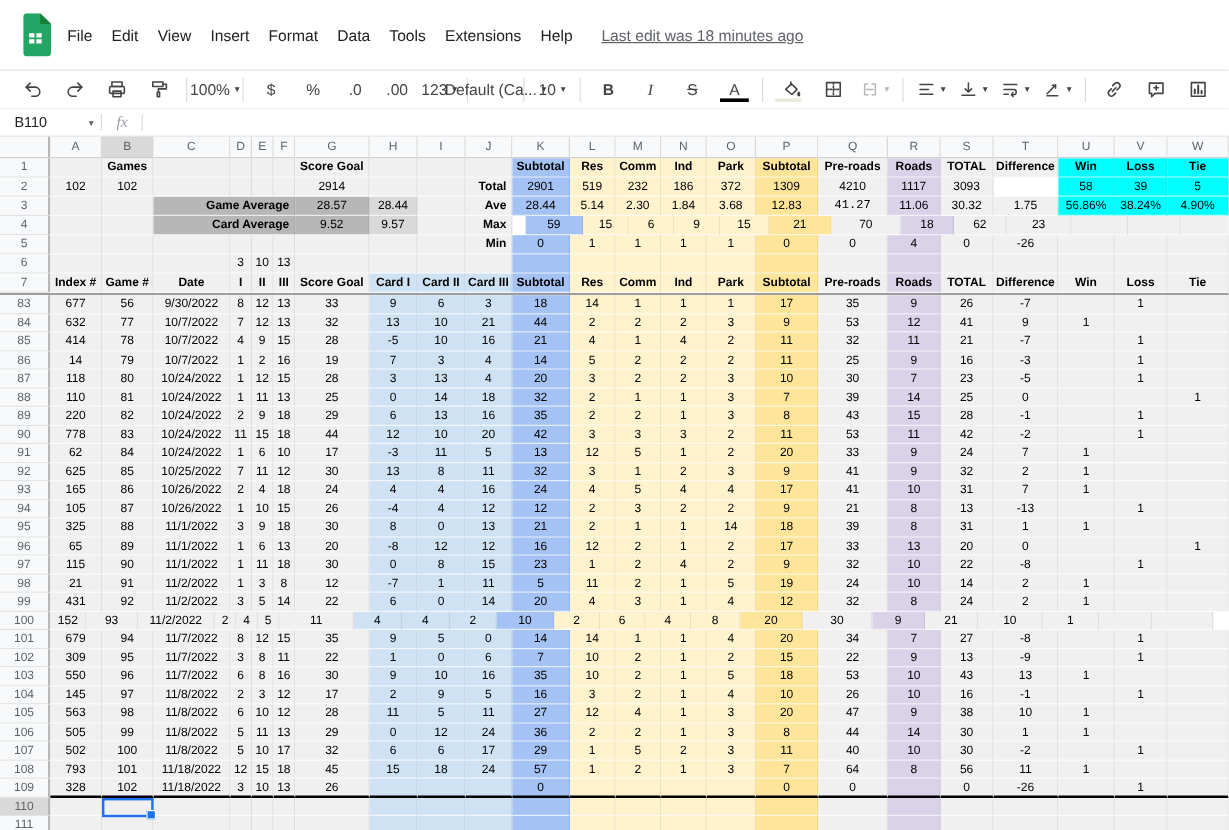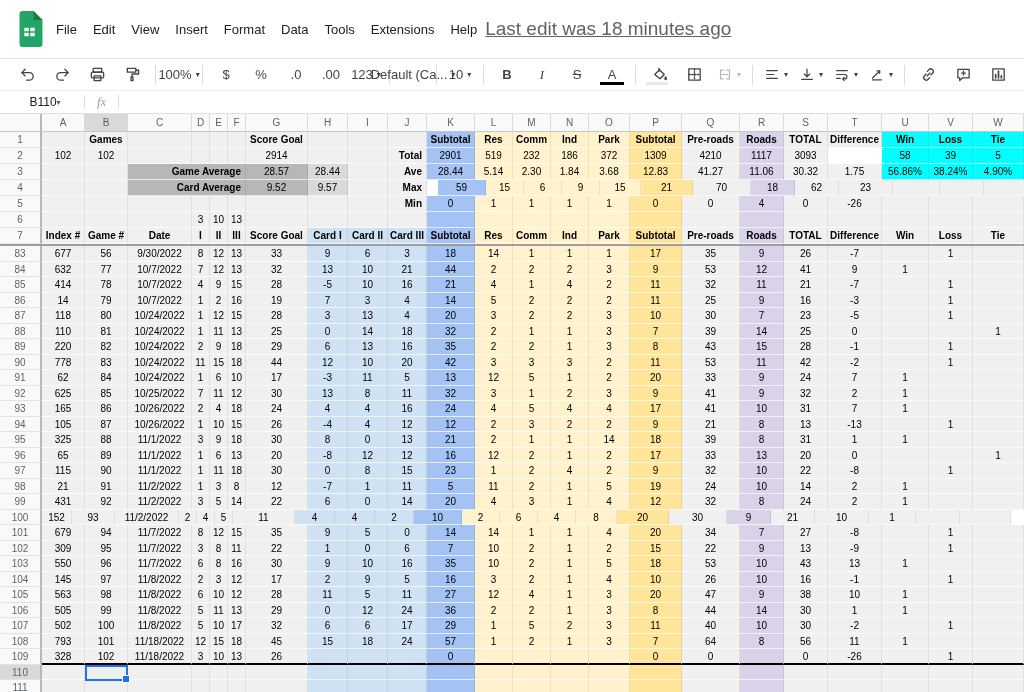--- a/index.html
+++ b/index.html
@@ -8,38 +8,38 @@
   
   .topbar{height:58px;display:flex;align-items:center;padding-left:16px;box-sizing:border-box;background:#fff;}
   .logo{width:27px;height:36px;margin-right:13px;flex:none;}
   .tb-right{display:flex;flex-direction:column;justify-content:center;}
   .title-row{display:flex;align-items:center;height:26px;}
   .doc-title{font-size:18px;color:#202124;margin-right:12px;}
   .title-icon{width:20px;height:20px;margin:0 7px;flex:none;display:flex;align-items:center;}
   .title-icon svg{width:18px;height:18px;stroke:#5f6368;fill:none;stroke-width:1.4;stroke-linecap:round;stroke-linejoin:round;}
   .menu-row{display:flex;align-items:center;height:22px;font-size:13px;color:#202124;margin-left:-8px;}
   .menu-item{padding:2px 8px;border-radius:4px;cursor:pointer;}
-  .last-edit{margin-left:0;font-size:19px;color:#5f6368;text-decoration:underline;cursor:pointer;}
+  .last-edit{margin-left:16px;font-size:13px;color:#5f6368;text-decoration:underline;cursor:pointer;}
 
   
   .toolbar{height:33px;border-top:1px solid #e3e3e3;border-bottom:1px solid #efefef;display:flex;align-items:center;padding:0 10px;gap:1px;box-sizing:border-box;background:#fff;}
   .tbtn{height:24px;min-width:24px;padding:0 5px;display:flex;align-items:center;justify-content:center;border-radius:4px;color:#444;font-size:13px;gap:3px;position:relative;cursor:pointer;white-space:nowrap;}
   .tbtn svg{width:17px;height:17px;stroke:#444;fill:none;stroke-width:1.4;stroke-linecap:round;stroke-linejoin:round;}
   .caret{font-size:8px;color:#444;margin-left:1px;}
   .sep{width:1px;height:20px;background:#dadce0;margin:0 5px;flex:none;}
   .disabled{opacity:.38;}
   .u-black::after{content:"";position:absolute;left:5px;right:5px;bottom:2px;height:3px;background:#000;}
   .u-fill::after{content:"";position:absolute;left:4px;right:8px;bottom:2px;height:3px;background:#e7eed9;}
   .bold-b{font-weight:bold;}
   .ital{font-style:italic;font-family:"Liberation Serif",serif;}
   .strike{text-decoration:line-through;}
 
   
   .formulabar{height:23px;display:flex;align-items:center;border-bottom:1px solid #e0e0e0;font-size:12px;color:#202124;box-sizing:border-box;background:#fff;}
-  .namebox{width:84px;height:100%;display:flex;align-items:center;justify-content:center;padding-left:12px;box-sizing:border-box;cursor:pointer;}
+  .namebox{width:84px;height:100%;display:flex;align-items:center;justify-content:space-between;padding-left:12px;box-sizing:border-box;cursor:pointer;}
   .nb-caret{margin-right:6px;font-size:8px;color:#5f6368;}
   .fb-sep{width:1px;height:14px;background:#dadce0;}
   .fx{font-style:italic;color:#9aa0a6;padding:0 12px;font-family:"Liberation Serif",serif;font-size:13px;}
   .fb-input{flex:1;height:100%;}
 
   
   .sheet{position:relative;}
   .chrow{display:flex;height:18px;}
   .corner{width:42px;box-sizing:border-box;background:#f8f9fa;border-right:2px solid #b7b7b7;border-bottom:1px solid #c6c6c6;flex:none;}
   .colhead{box-sizing:border-box;height:18px;line-height:17px;text-align:center;font-size:10px;color:#5f6368;background:#f8f9fa;border-right:1px solid #d9d9d9;border-bottom:1px solid #c6c6c6;flex:none;cursor:pointer;}
@@ -343,21 +343,21 @@
           <div class="cell gray" style="width: 62px;">28.57</div>
           <div class="cell ltgray" style="width: 40px;">28.44</div>
           <div class="cell" style="width: 40px;"></div>
           <div class="cell b r" style="width: 39px;">Ave</div>
           <div class="cell blue" style="width: 48px;">28.44</div>
           <div class="cell cream" style="width: 38px;">5.14</div>
           <div class="cell cream" style="width: 38px;">2.30</div>
           <div class="cell cream" style="width: 38px;">1.84</div>
           <div class="cell cream" style="width: 41px;">3.68</div>
           <div class="cell yellow" style="width: 52px;">12.83</div>
-          <div class="cell" style="width: 58px;">41.27</div>
+          <div class="cell" style="width: 58px; font-family: Liberation Mono, monospace;">41.27</div>
           <div class="cell purple" style="width: 44px;">11.06</div>
           <div class="cell" style="width: 44px;">30.32</div>
           <div class="cell" style="width: 54px;">1.75</div>
           <div class="cell cyan" style="width: 47px;">56.86%</div>
           <div class="cell cyan" style="width: 44px;">38.24%</div>
           <div class="cell cyan" style="width: 51px;">4.90%</div>
         </div>
         <div class="row hrow">
           <div class="rowhead">4</div>
           <div class="cell" style="width: 43px;"></div>

